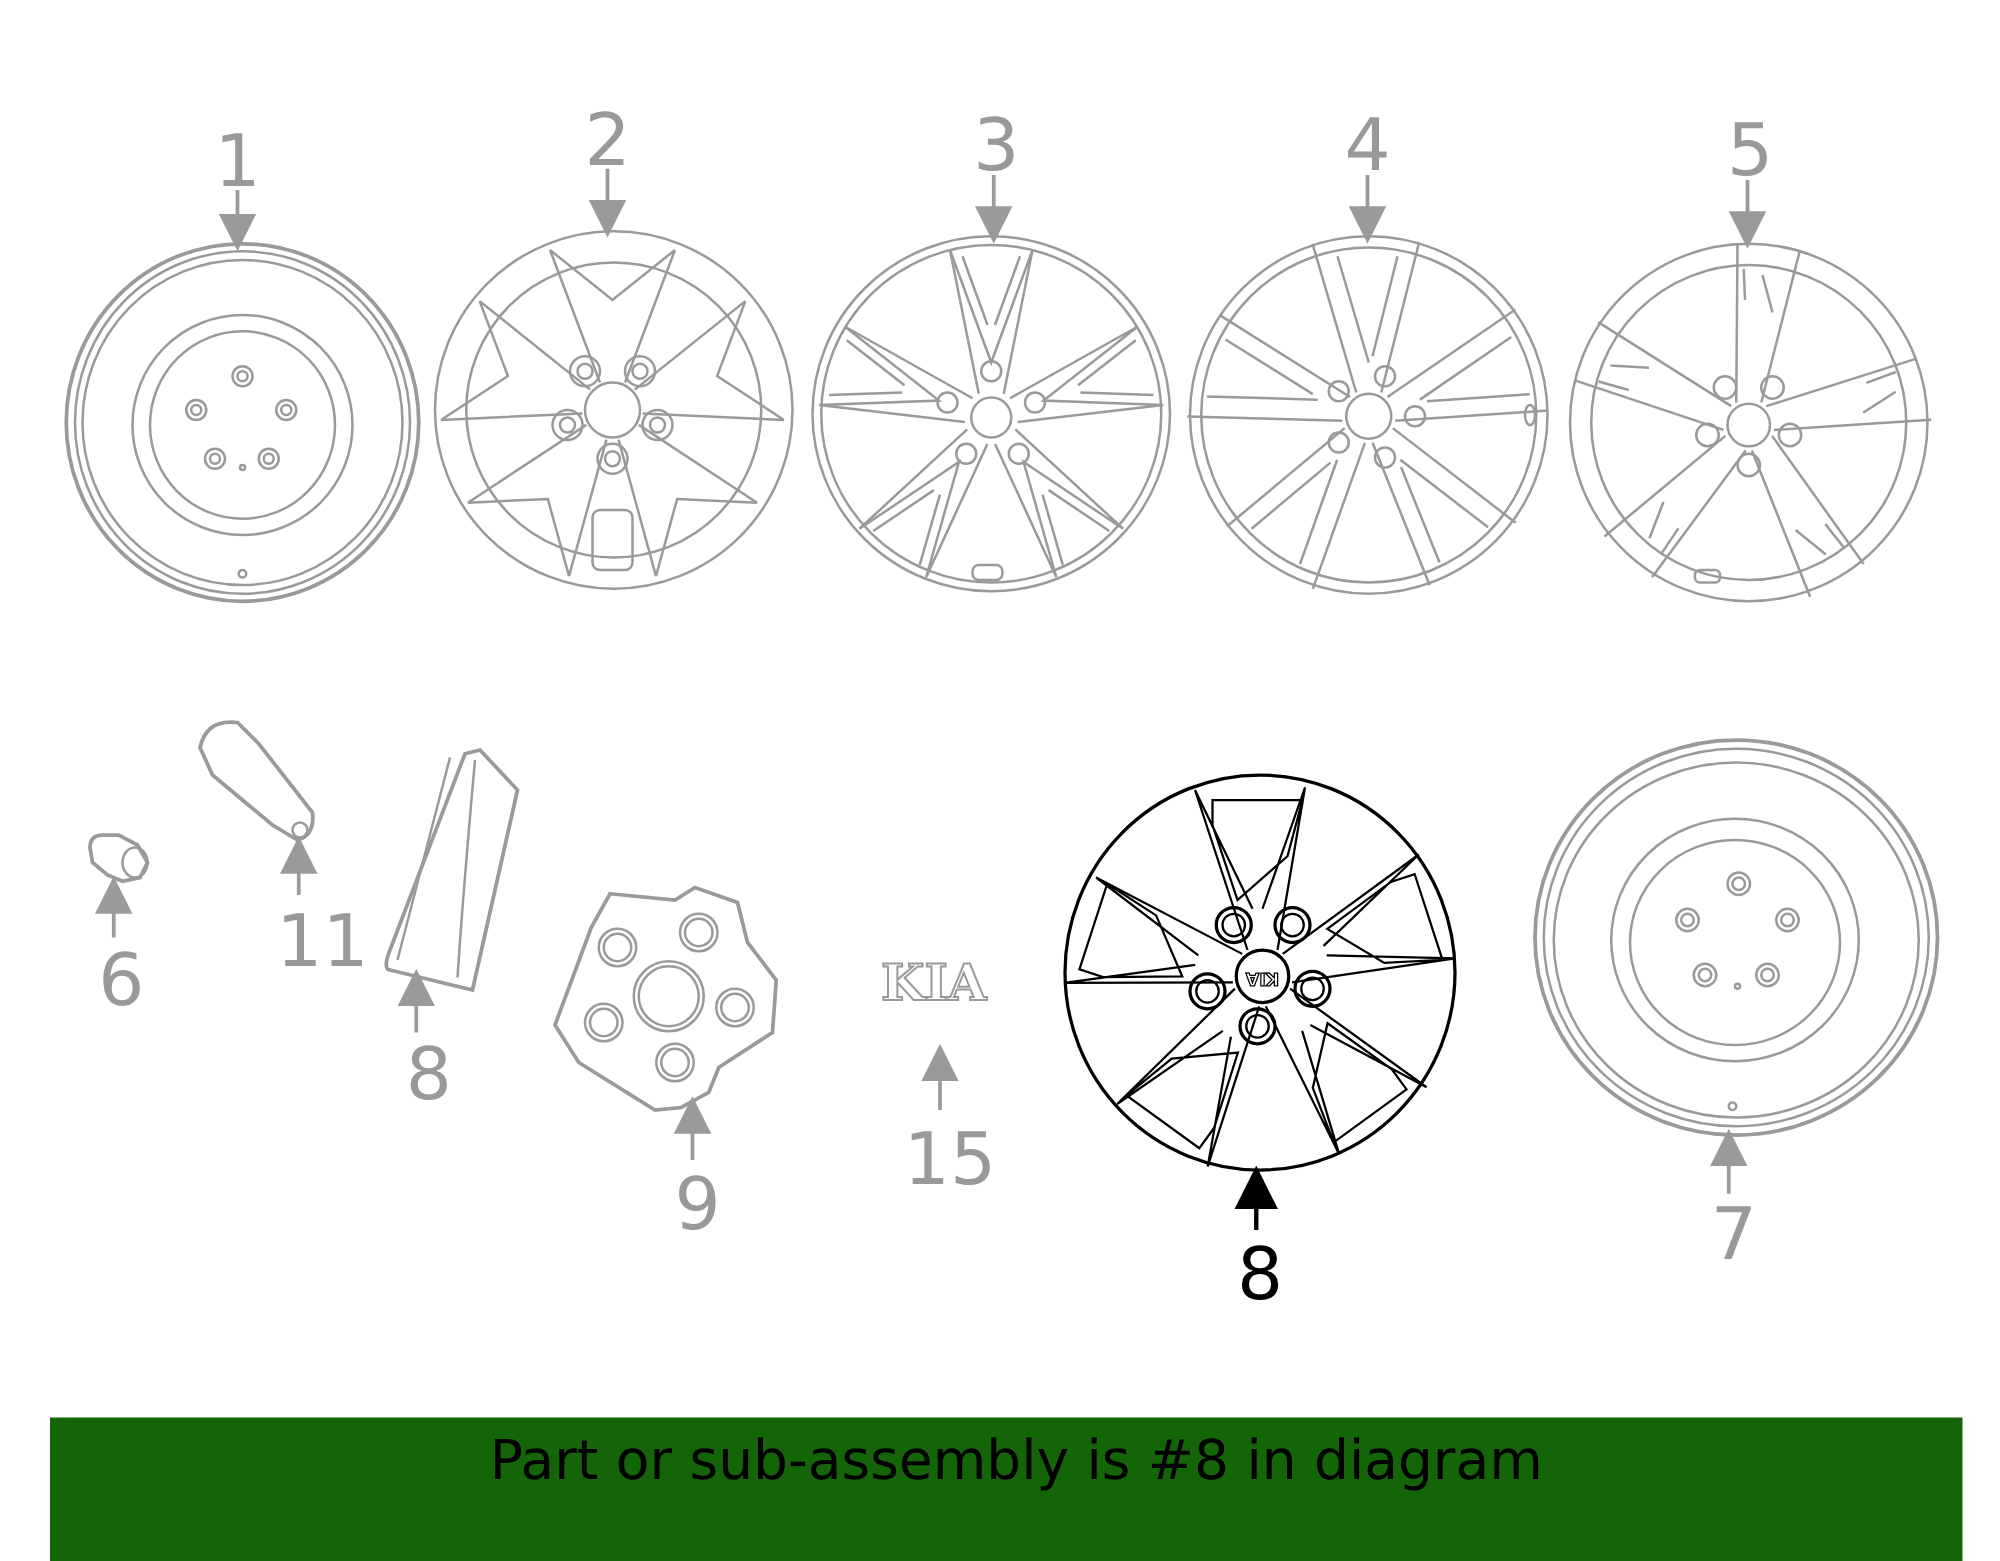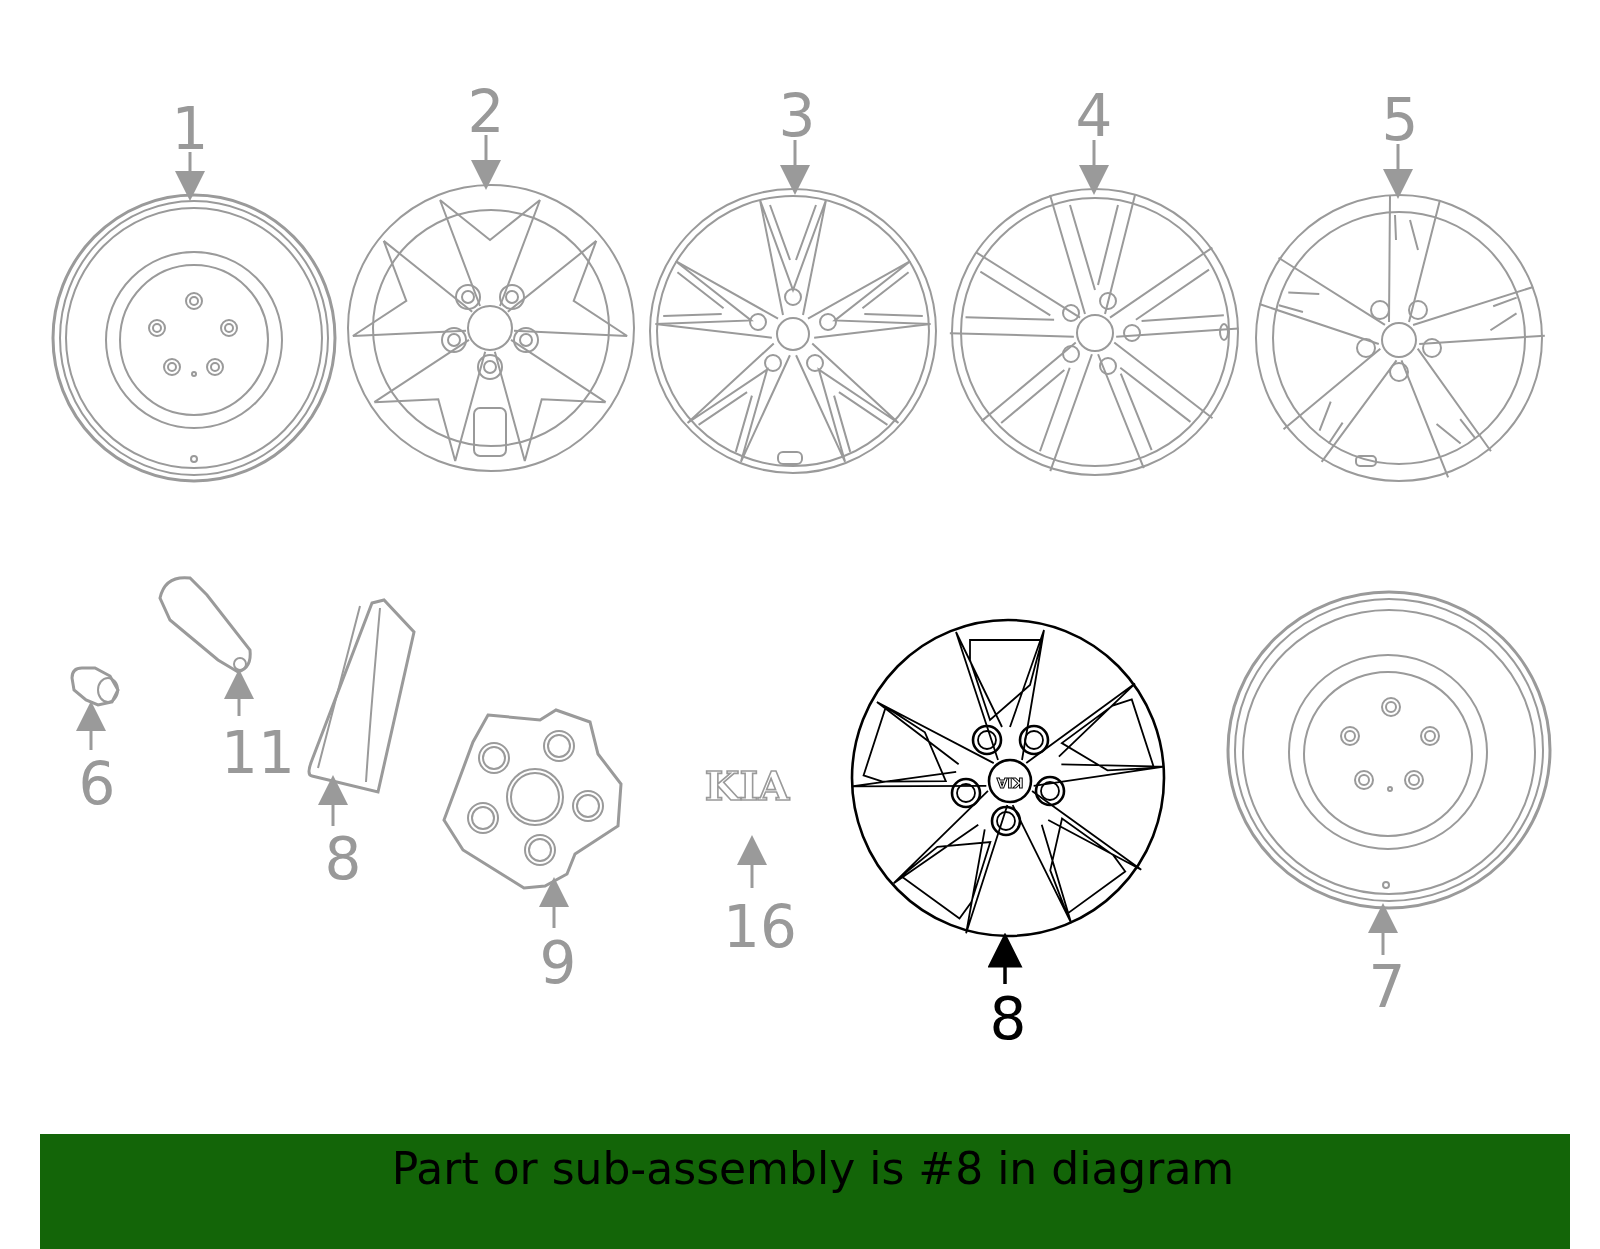--- a/index.html
+++ b/index.html
@@ -222,19 +222,19 @@
 
 <div class="callout" style="left:190px;top:100px;">1</div>
 <div class="callout" style="left:486px;top:83px;">2</div>
 <div class="callout" style="left:797px;top:87px;">3</div>
 <div class="callout" style="left:1094px;top:87px;">4</div>
 <div class="callout" style="left:1400px;top:91px;">5</div>
 <div class="callout" style="left:97px;top:755px;">6</div>
 <div class="callout" style="left:1387px;top:958px;">7</div>
 <div class="callout active" style="left:1008px;top:990px;">8</div>
 <div class="callout" style="left:558px;top:934px;">9</div>
-<div class="callout" style="left:760px;top:898px;">16</div>
+<div class="callout" style="left:760px;top:898px;">15</div>
 <div class="callout" style="left:258px;top:724px;">11</div>
 <div class="callout" style="left:343px;top:830px;">8</div>
 
 <div id="banner">
   <span class="banner-line">Part or sub-assembly is #8 in diagram</span>
 </div>
 
 </body></html>

